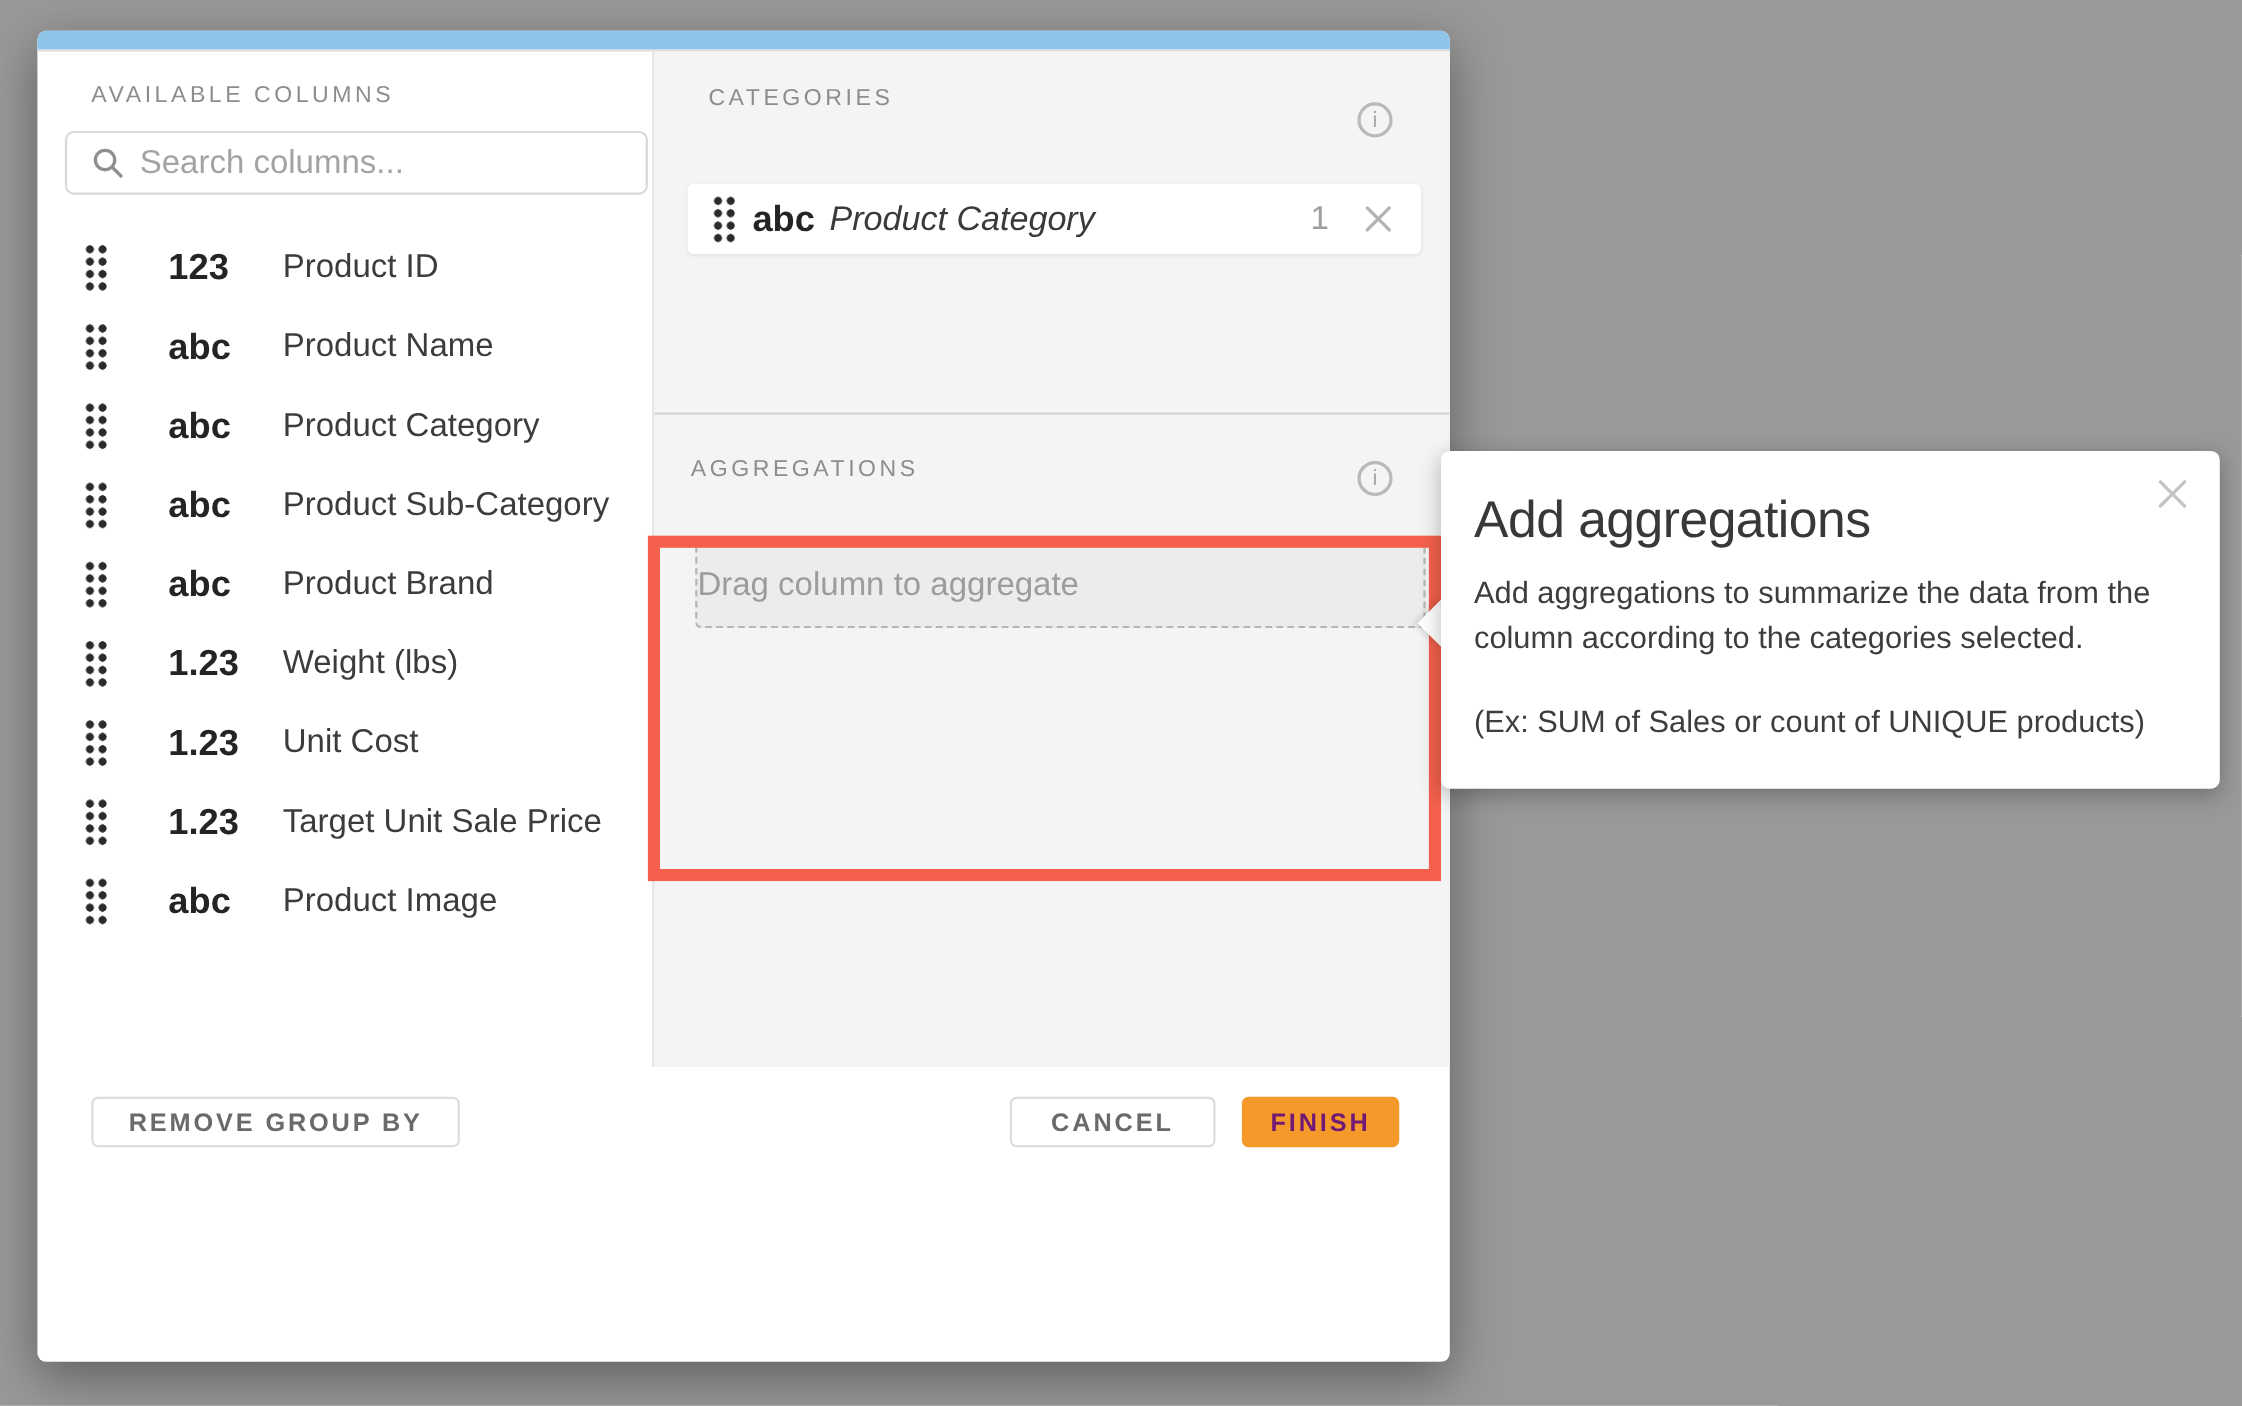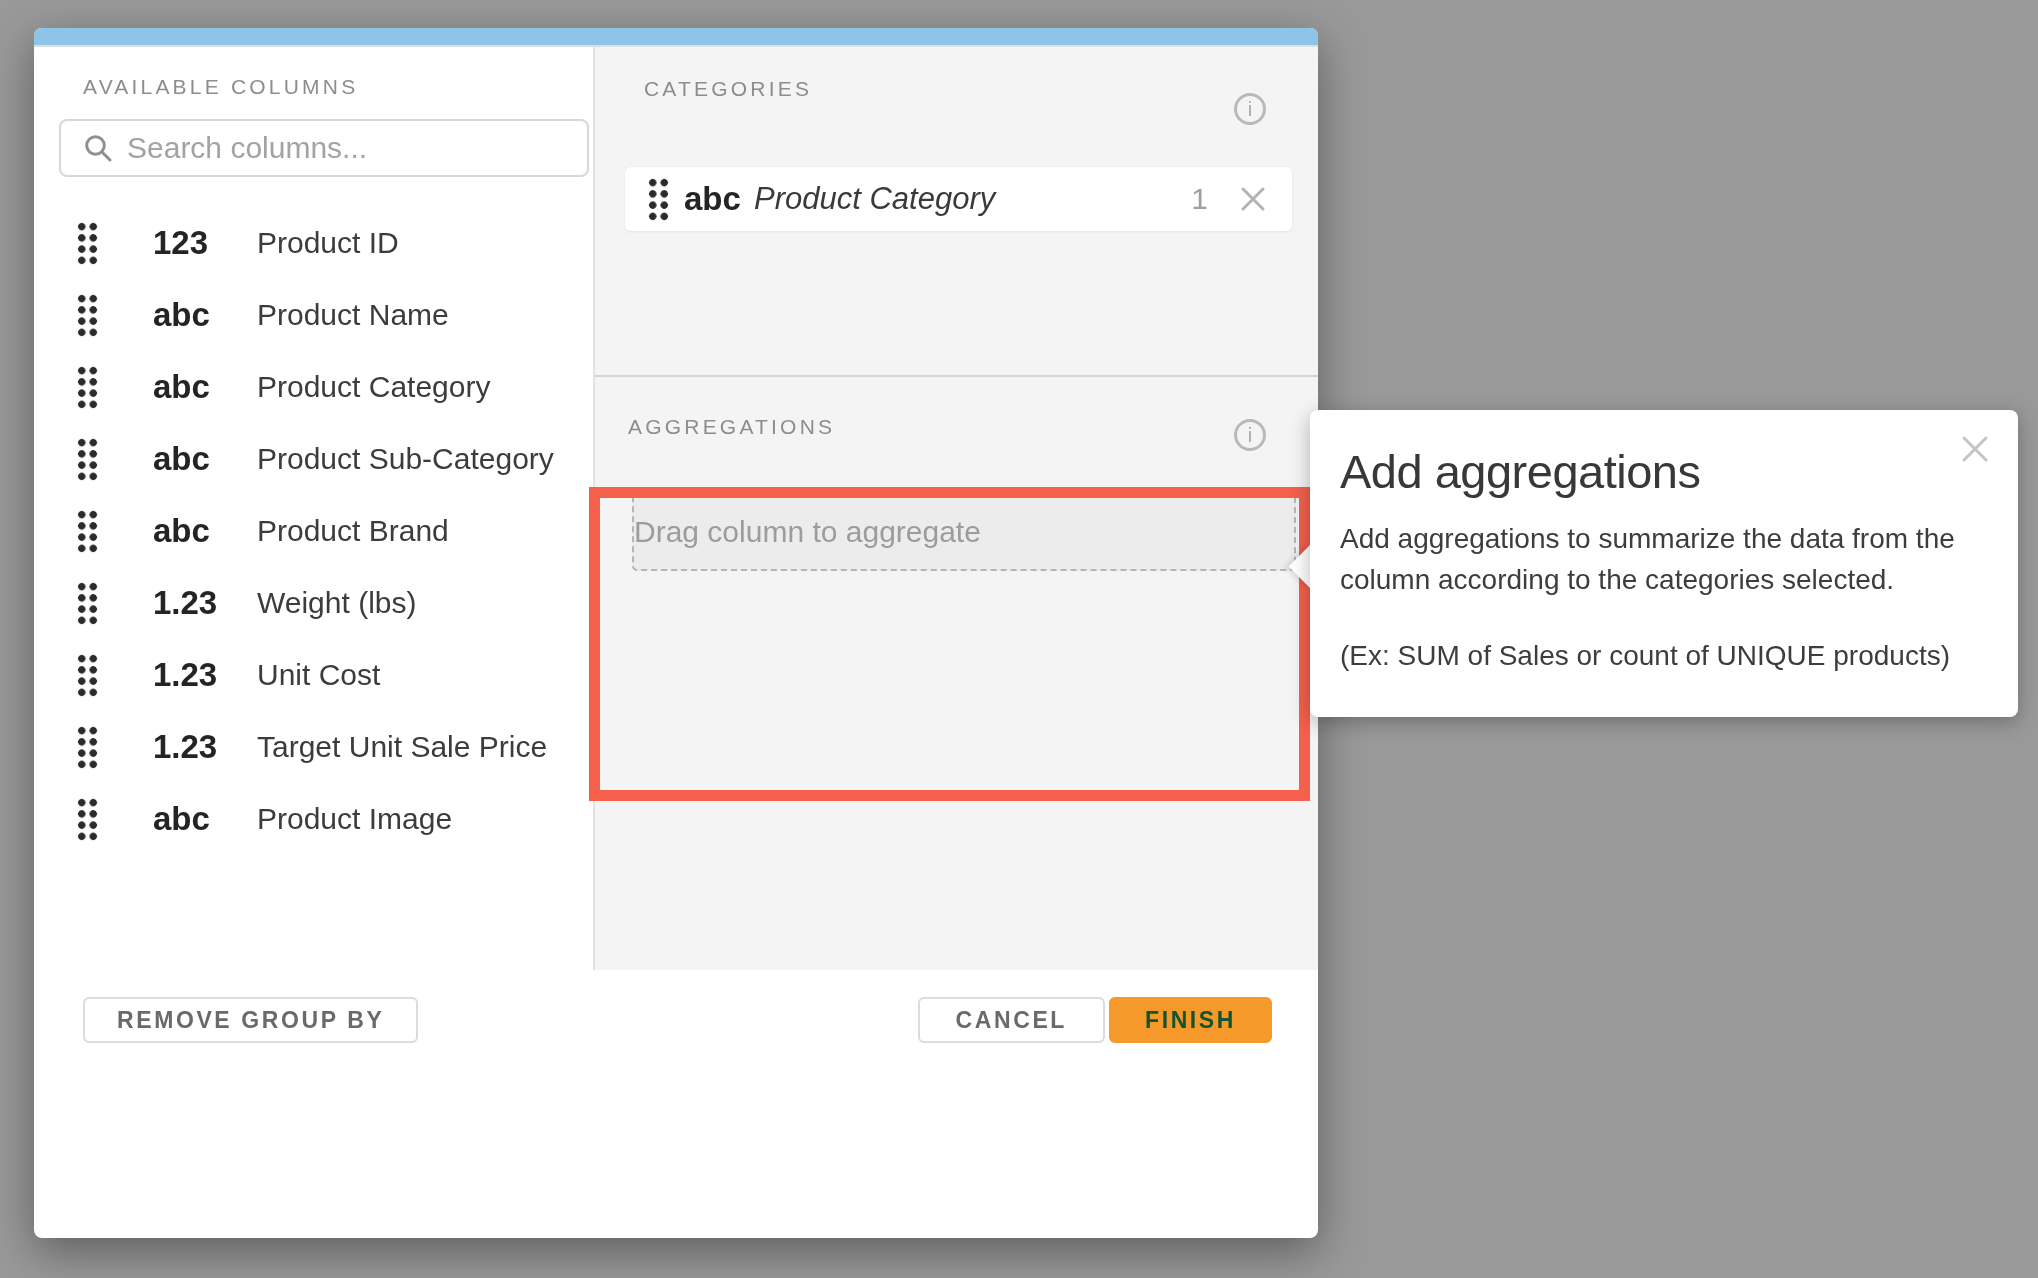--- a/index.html
+++ b/index.html
@@ -80,24 +80,24 @@
   }
   .dropzone span{font-size:30px; color:#9c9c9c;}
   
   .mfooter{position:relative; height:138px;}
   .btn{
     height:46px; border-radius:6px; border:2px solid #dcdcdc; background:#fff;
     font-family:"Liberation Sans", sans-serif; font-size:23px; font-weight:600;
     letter-spacing:2.6px; color:#6a6a6a; cursor:pointer; padding:0 32px;
   }
   .btn-remove{position:absolute; left:49px; top:27px;}
-  .footer-right{position:absolute; right:46px; top:27px; display:flex; gap:4px;}
+  .footer-right{position:absolute; right:46px; top:27px; display:flex; gap:24px;}
   .btn-cancel{padding:0 36px;}
   .btn-finish{
-    background:var(--finish); border-color:var(--finish); color:#14532d; padding:0 34px; font-weight:700;
+    background:var(--finish); border-color:var(--finish); color:#701a75; padding:0 24px; font-weight:700;
   }
   
   .red-box{
     position:absolute; left:589px; top:487px; width:721px; height:314px;
     border:11px solid var(--highlight); z-index:5; pointer-events:none;
   }
   
   .diamond{
     position:absolute; left:1295px; top:551px; width:31px; height:31px; background:#fff;
     transform:rotate(45deg); z-index:6; box-shadow:-3px 3px 5px rgba(0,0,0,.10);

